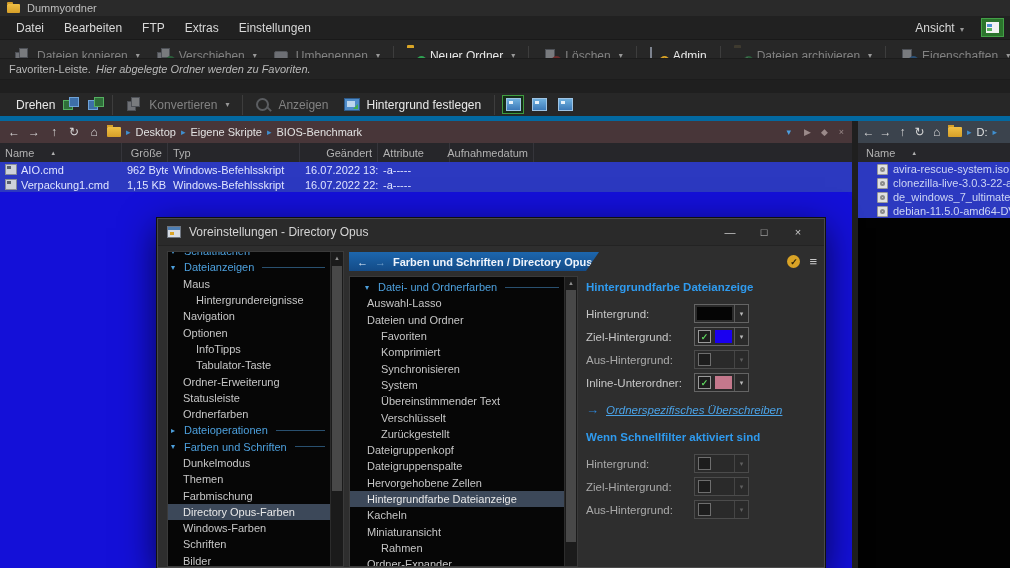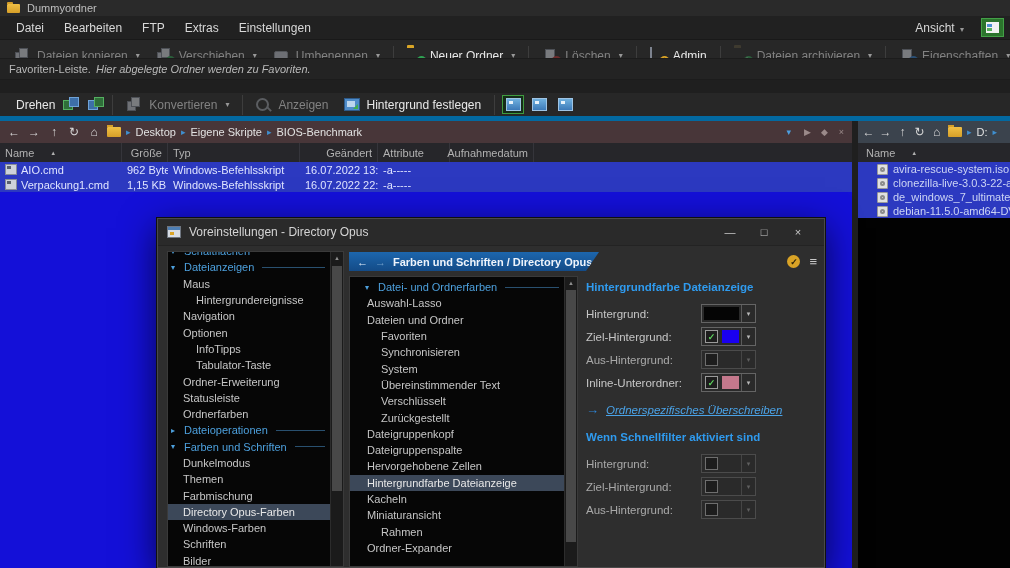--- a/index.html
+++ b/index.html
@@ -119,21 +119,21 @@
   .banner-row{position:absolute;left:191px;top:33px;width:468px;height:19px;display:flex;align-items:center;}
   .banner-blue{height:19px;width:250px;background:linear-gradient(180deg,#1d66ad,#134b87);clip-path:polygon(0 0,100% 0,calc(100% - 13px) 100%,0 100%);display:flex;align-items:center;gap:7px;padding:0 16px 0 8px;box-sizing:border-box;}
   .banner-title{color:#eff4fb;font-size:11px;font-weight:bold;white-space:nowrap;}
   .b-arr1{color:#e3edf9;font-size:11px;} .b-arr2{color:#6f9cc8;font-size:11px;}
   .banner-right{margin-left:auto;display:flex;align-items:center;gap:9px;}
   .gold-check{width:13px;height:13px;border-radius:50%;background:#d9a326;color:#2b2208;font-size:9px;font-weight:bold;display:flex;align-items:center;justify-content:center;}
   .hamb{color:#c8c8c8;font-size:13px;}
   
   .settings{position:absolute;left:428px;top:57px;width:232px;height:291px;font-size:11.5px;}
   .sec-title{color:#2f9bef;font-weight:bold;font-size:11.5px;margin:5px 0 11px 0;}
-  .srow{display:flex;align-items:center;height:19px;margin-bottom:4px;gap:7px;}
+  .srow{display:flex;align-items:center;height:19px;margin-bottom:4px;}
   .srow .lbl{width:108px;color:#c6c6c6;flex:none;}
   .srow.dis .lbl{color:#a9a9a9;}
   .ctl{width:55px;height:19px;border:1px solid #646464;background:#2a2a2a;display:flex;align-items:stretch;box-sizing:border-box;flex:none;}
   .ctl.dis{border-color:#4b4b4b;}
   .cb{width:11px;height:11px;border:1px solid #9a9a9a;background:#1d1d1d;margin:auto 2px auto 3px;display:flex;align-items:center;justify-content:center;color:#5fd75f;font-size:9px;font-weight:bold;flex:none;box-sizing:content-box;}
   .ctl.dis .cb{border-color:#6e6e6e;color:transparent;}
   .swatch{flex:1;margin:2px;}
   .carrow{width:13px;border-left:1px solid #5a5a5a;display:flex;align-items:center;justify-content:center;color:#b9b9b9;font-size:7px;flex:none;}
   .ctl.dis .carrow{color:#5f5f5f;border-left-color:#454545;}
   .link-row{display:flex;align-items:center;gap:7px;margin:10px 0 14px 0;}
@@ -494,20 +494,23 @@
         <div class="ti">
             <span>Auswahl-Lasso</span>
           </div>
         <div class="ti">
             <span>Dateien und Ordner</span>
           </div>
         <div class="ti lv1">
             <span>Favoriten</span>
           </div>
         <div class="ti lv1">
+            <span>Komprimiert</span>
+          </div>
+        <div class="ti lv1">
             <span>Synchronisieren</span>
           </div>
         <div class="ti lv1">
             <span>System</span>
           </div>
         <div class="ti lv1">
             <span>Übereinstimmender Text</span>
           </div>
         <div class="ti lv1">
             <span>Verschlüsselt</span>

